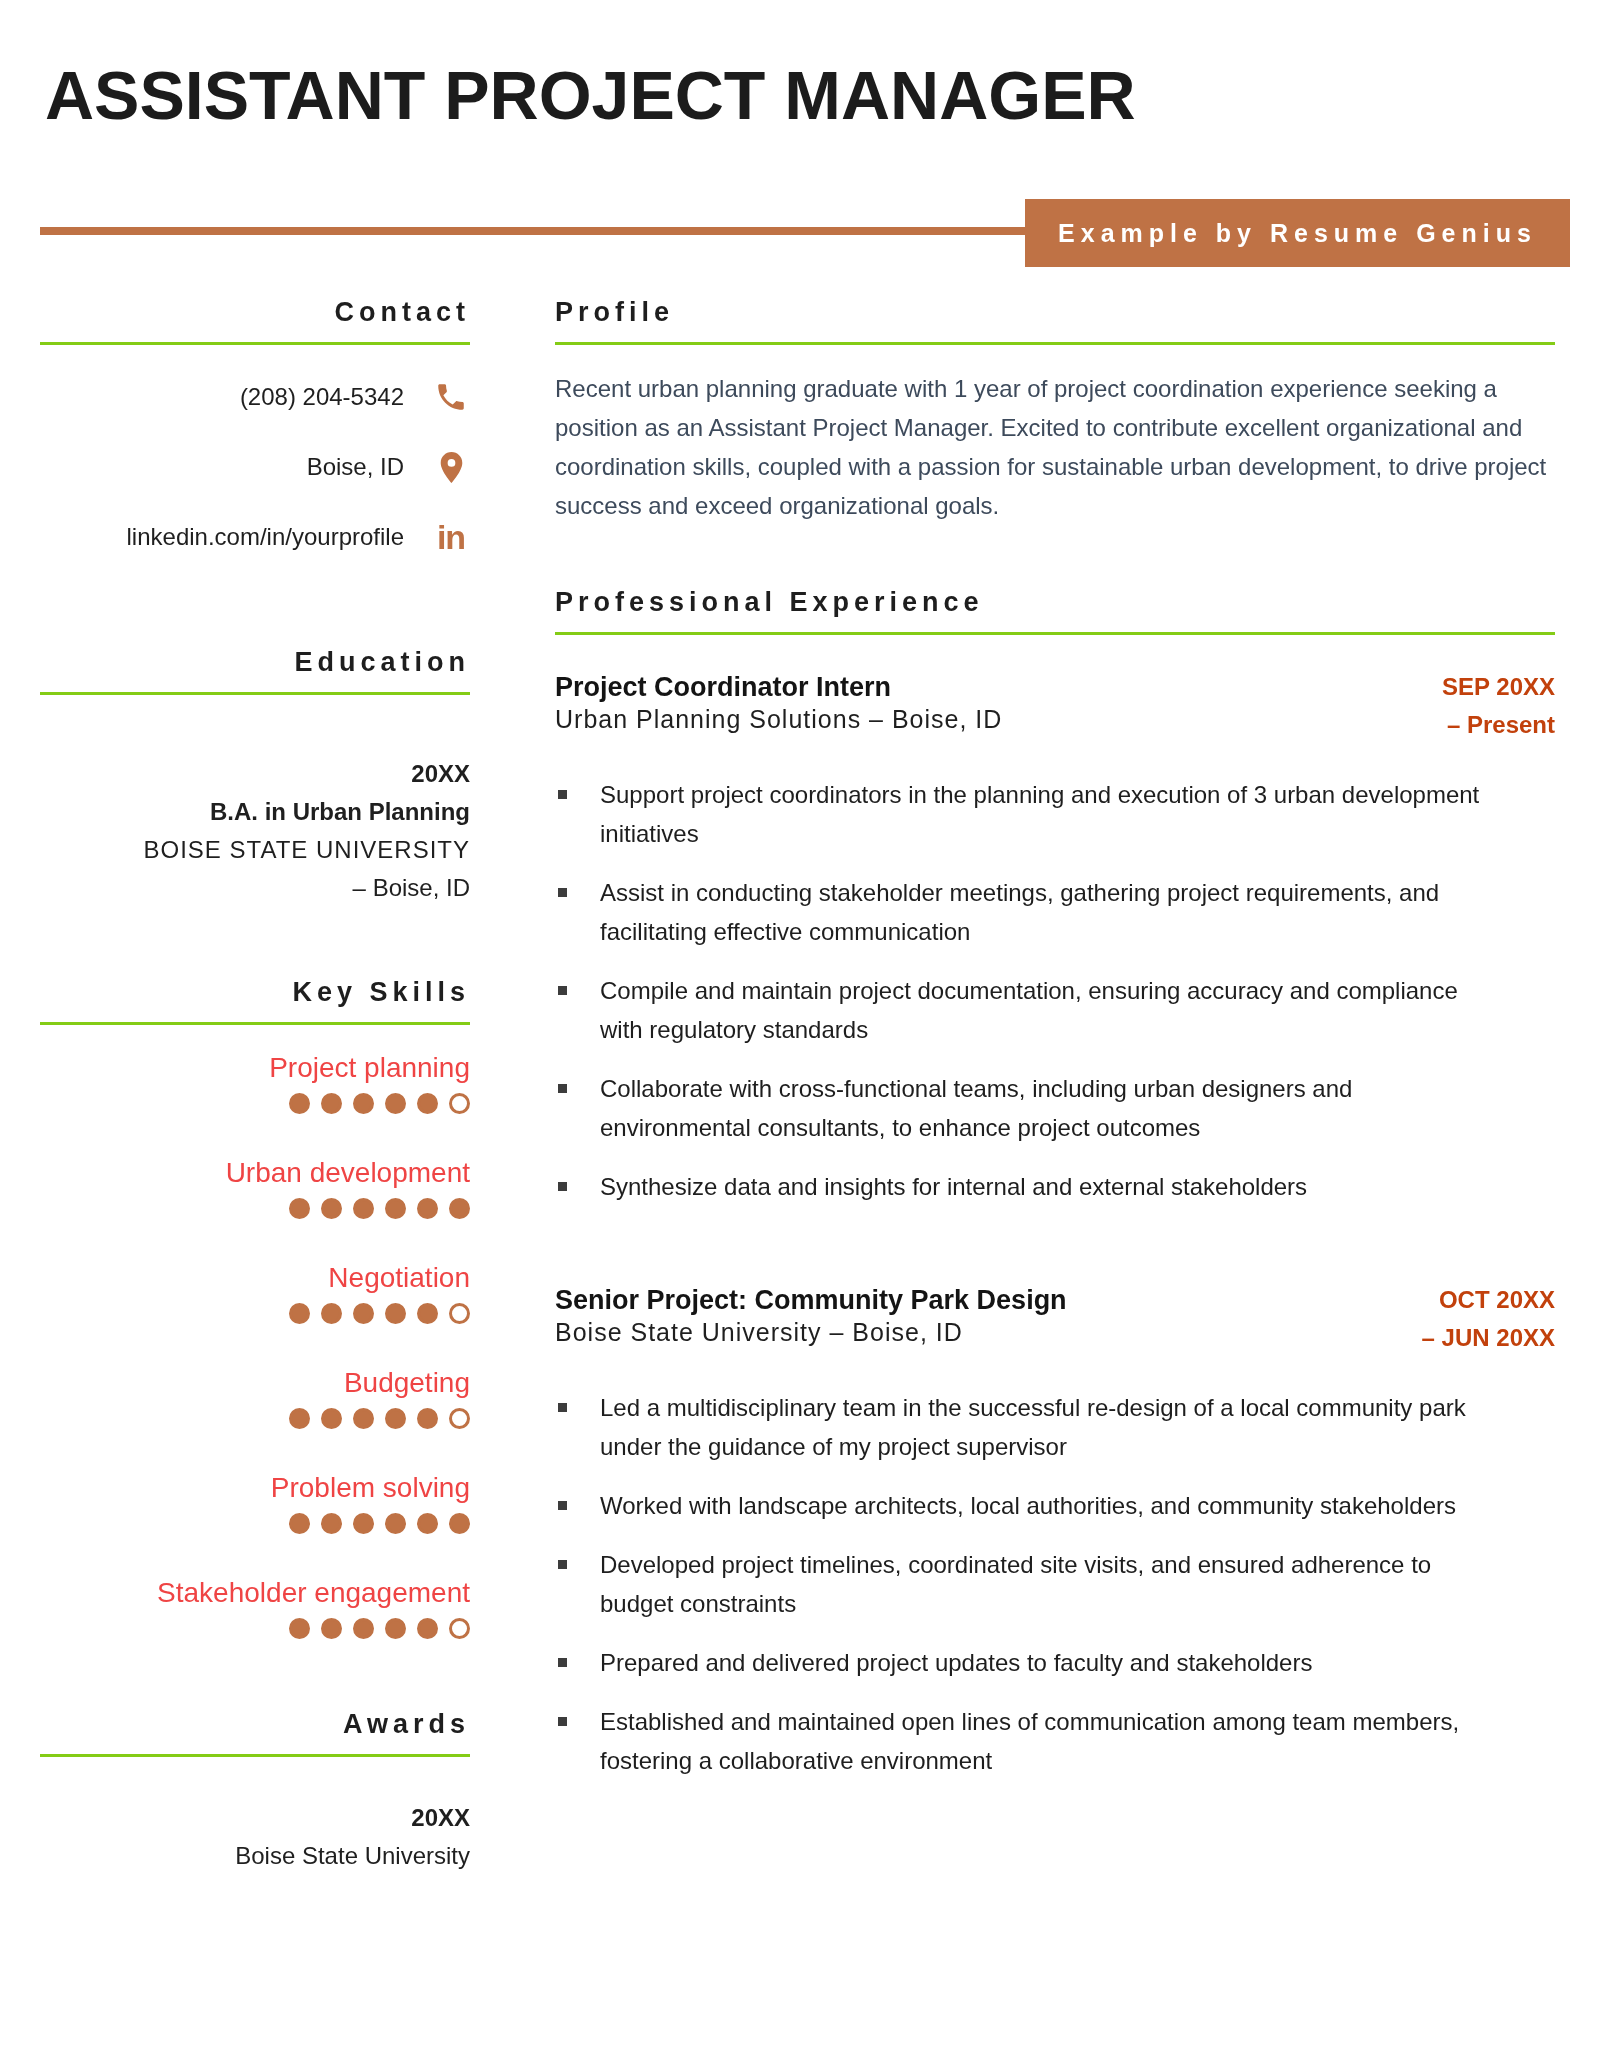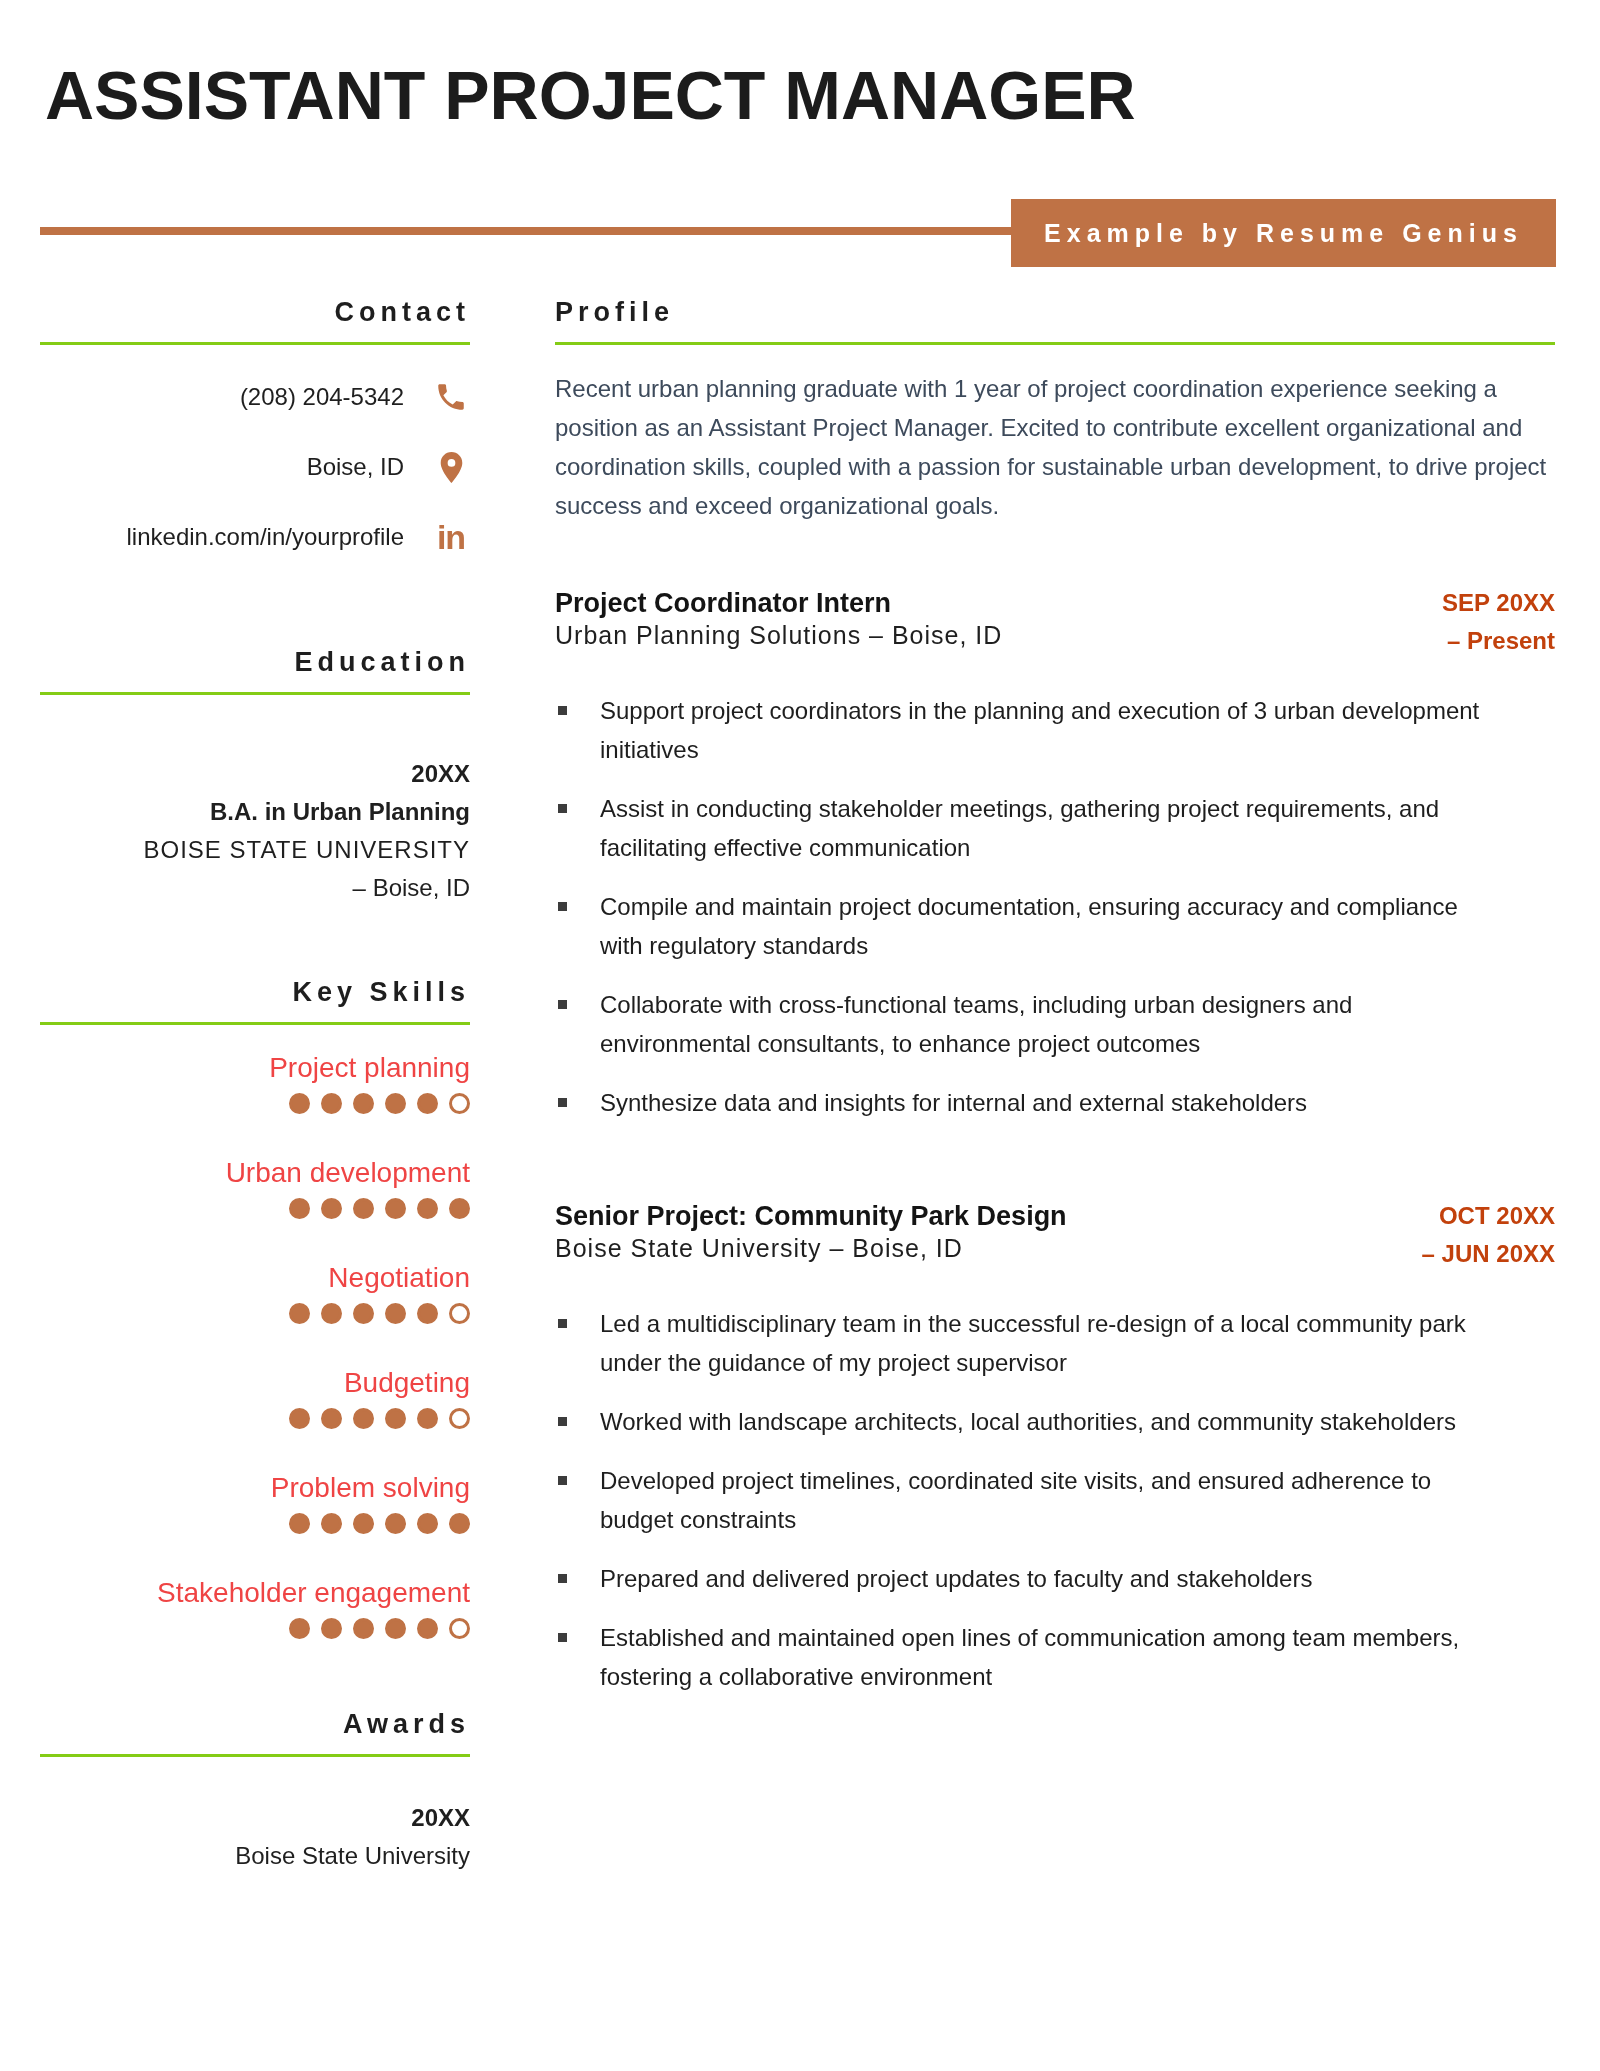--- a/index.html
+++ b/index.html
@@ -17,21 +17,21 @@
     font-size:68px; line-height:80px;
     font-weight:800; letter-spacing:0px;
     color:#1c1c1c;
   }
   .header-band { position:relative; height:68px; margin-top:64px; }
   .rule-line {
     position:absolute; left:40px; right:555px; top:28px; height:8px;
     background:#BF7245;
   }
   .banner {
-    position:absolute; right:44px; top:0;
+    position:absolute; right:30px; top:0;
     width:545px; height:68px;
     background:#BF7245;
     display:flex; align-items:center; justify-content:center;
   }
   .banner span {
     color:#ffffff; font-weight:700; font-size:25px; letter-spacing:6px;
   }
   
   .content { display:flex; margin-top:30px; padding:0 45px 0 40px; }
   .sidebar { width:430px; flex:none; }
@@ -252,20 +252,21 @@
     </aside>
 
     <main class="main">
 
       <section>
         <h2 class="main-heading">Profile</h2>
         <p class="profile-text">Recent urban planning graduate with 1 year of project coordination experience seeking a position as an Assistant Project Manager. Excited to contribute excellent organizational and coordination skills, coupled with a passion for sustainable urban development, to drive project success and exceed organizational goals.</p>
       </section>
 
       <section class="exp-section">
+        <h2 class="main-heading">Professional Experience</h2>
         <div>
   <article class="job">
     <div class="job-head">
       <div class="job-left">
         <div class="job-title">Project Coordinator Intern</div>
         <div class="job-org">Urban Planning Solutions – Boise, ID</div>
       </div>
       <div class="job-dates">
         <div>SEP 20XX</div>
         <div>– Present</div>

